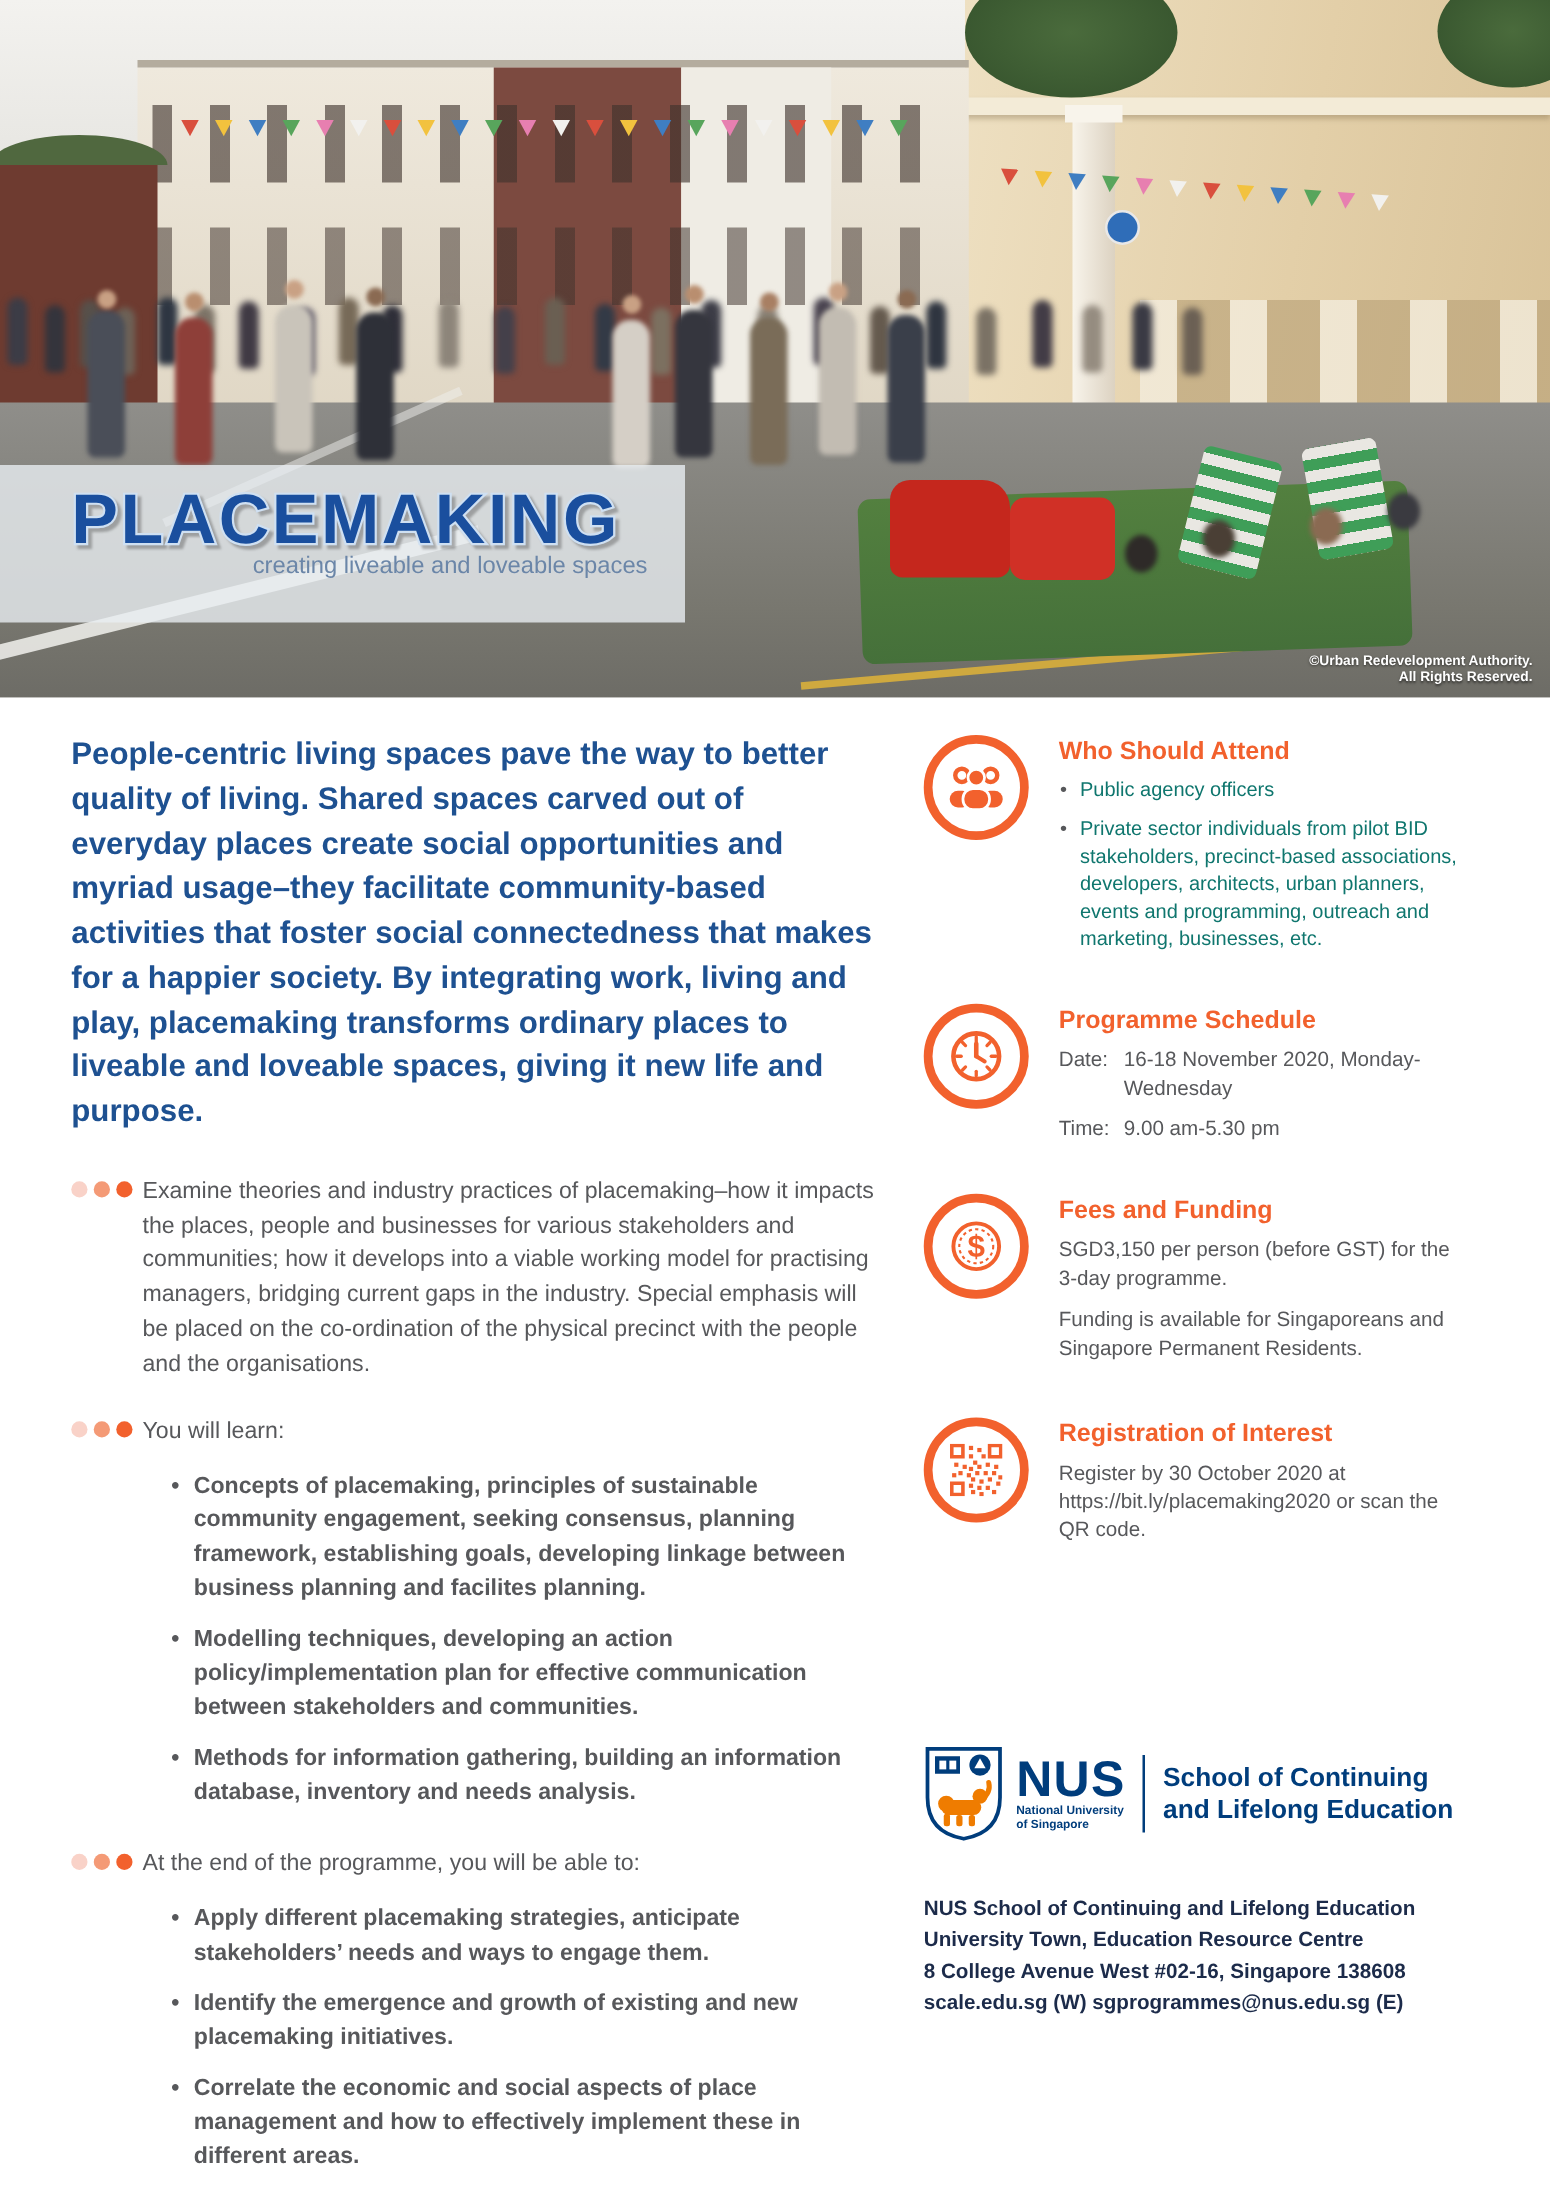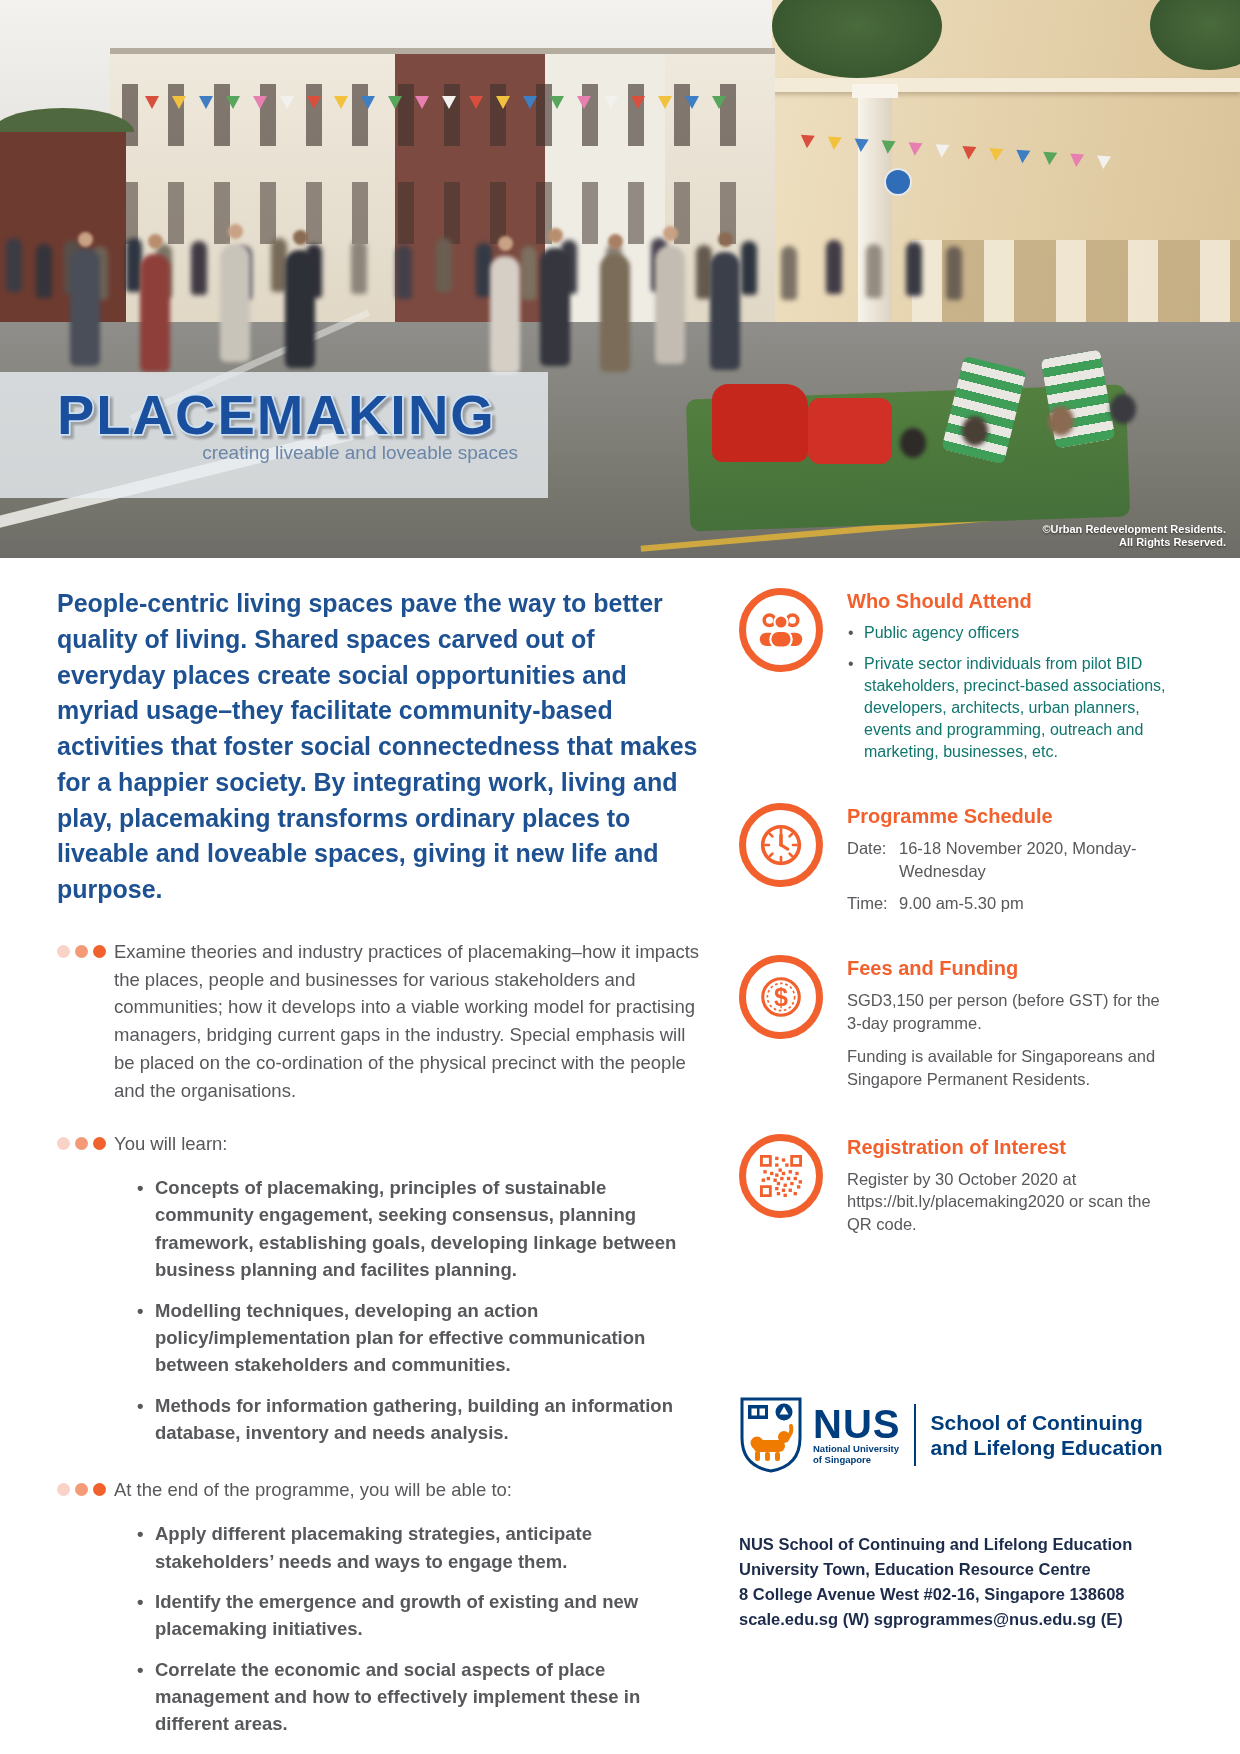--- a/index.html
+++ b/index.html
@@ -120,21 +120,21 @@
   .sched-value { max-width:238px; }
   .block-text p { margin:0 0 11px; font-size:16.5px; color:#57585b; line-height:1.37; max-width:322px; }
 
   .logo-block { display:flex; align-items:center; margin:150px 0 0 0; }
   .logo-nus { margin-left:10px; }
   .nus-acronym { font-size:40px; font-weight:bold; color:#003d7c; line-height:0.95; letter-spacing:1px; }
   .nus-sub { font-size:9.5px; font-weight:bold; color:#003d7c; line-height:1.2; }
   .logo-divider { width:2px; height:62px; background:#003d7c; margin:0 14px; }
   .logo-school { font-size:21px; font-weight:bold; color:#003d7c; line-height:1.22; }
 
-  .address { margin-top:58px; font-style:normal; font-size:16.5px; font-weight:bold;
+  .address { margin-top:41px; font-style:normal; font-size:16.5px; font-weight:bold;
     color:#1c2b4a; line-height:1.5; }
 
   
   .bottom-strip { position:relative; height:56px; overflow:hidden;
     background:linear-gradient(#e6e5e1,#d2d1cd); }
   .bottom-strip::before { content:""; position:absolute; left:180px; top:26px; width:760px; height:7px;
     background:rgba(252,252,250,0.9); transform:rotate(-3deg); }
 </style>
 </head>
 <body>
@@ -212,21 +212,21 @@
     <div class="sitters"></div>
 
     <div class="title-banner">
       <svg width="478" height="66" viewBox="0 0 478 66">
         <text x="2" y="52" font-family="Liberation Sans, sans-serif" font-size="56" font-weight="bold" letter-spacing="2" fill="#1a4f9e" stroke="#cfe0f2" stroke-width="3.5" paint-order="stroke" style="filter:drop-shadow(3px 3px 1px rgba(90,90,90,0.45));">PLACEMAKING</text>
       </svg>
       <div class="tagline">creating liveable and loveable spaces</div>
     </div>
 
     <div class="photo-credit">
-      <div>©Urban Redevelopment Residents.</div>
+      <div>©Urban Redevelopment Authority.</div>
       <div>All Rights Reserved.</div>
     </div>
   </header>
 
   <main class="content">
 
     <section class="left-col">
       <p class="intro">People-centric living spaces pave the way to better quality of living. Shared spaces carved out of everyday places create social opportunities and myriad usage–they facilitate community-based activities that foster social connectedness that makes for a happier society. By integrating work, living and play, placemaking transforms ordinary places to liveable and loveable spaces, giving it new life and purpose.</p>
 
       <div class="tri">

